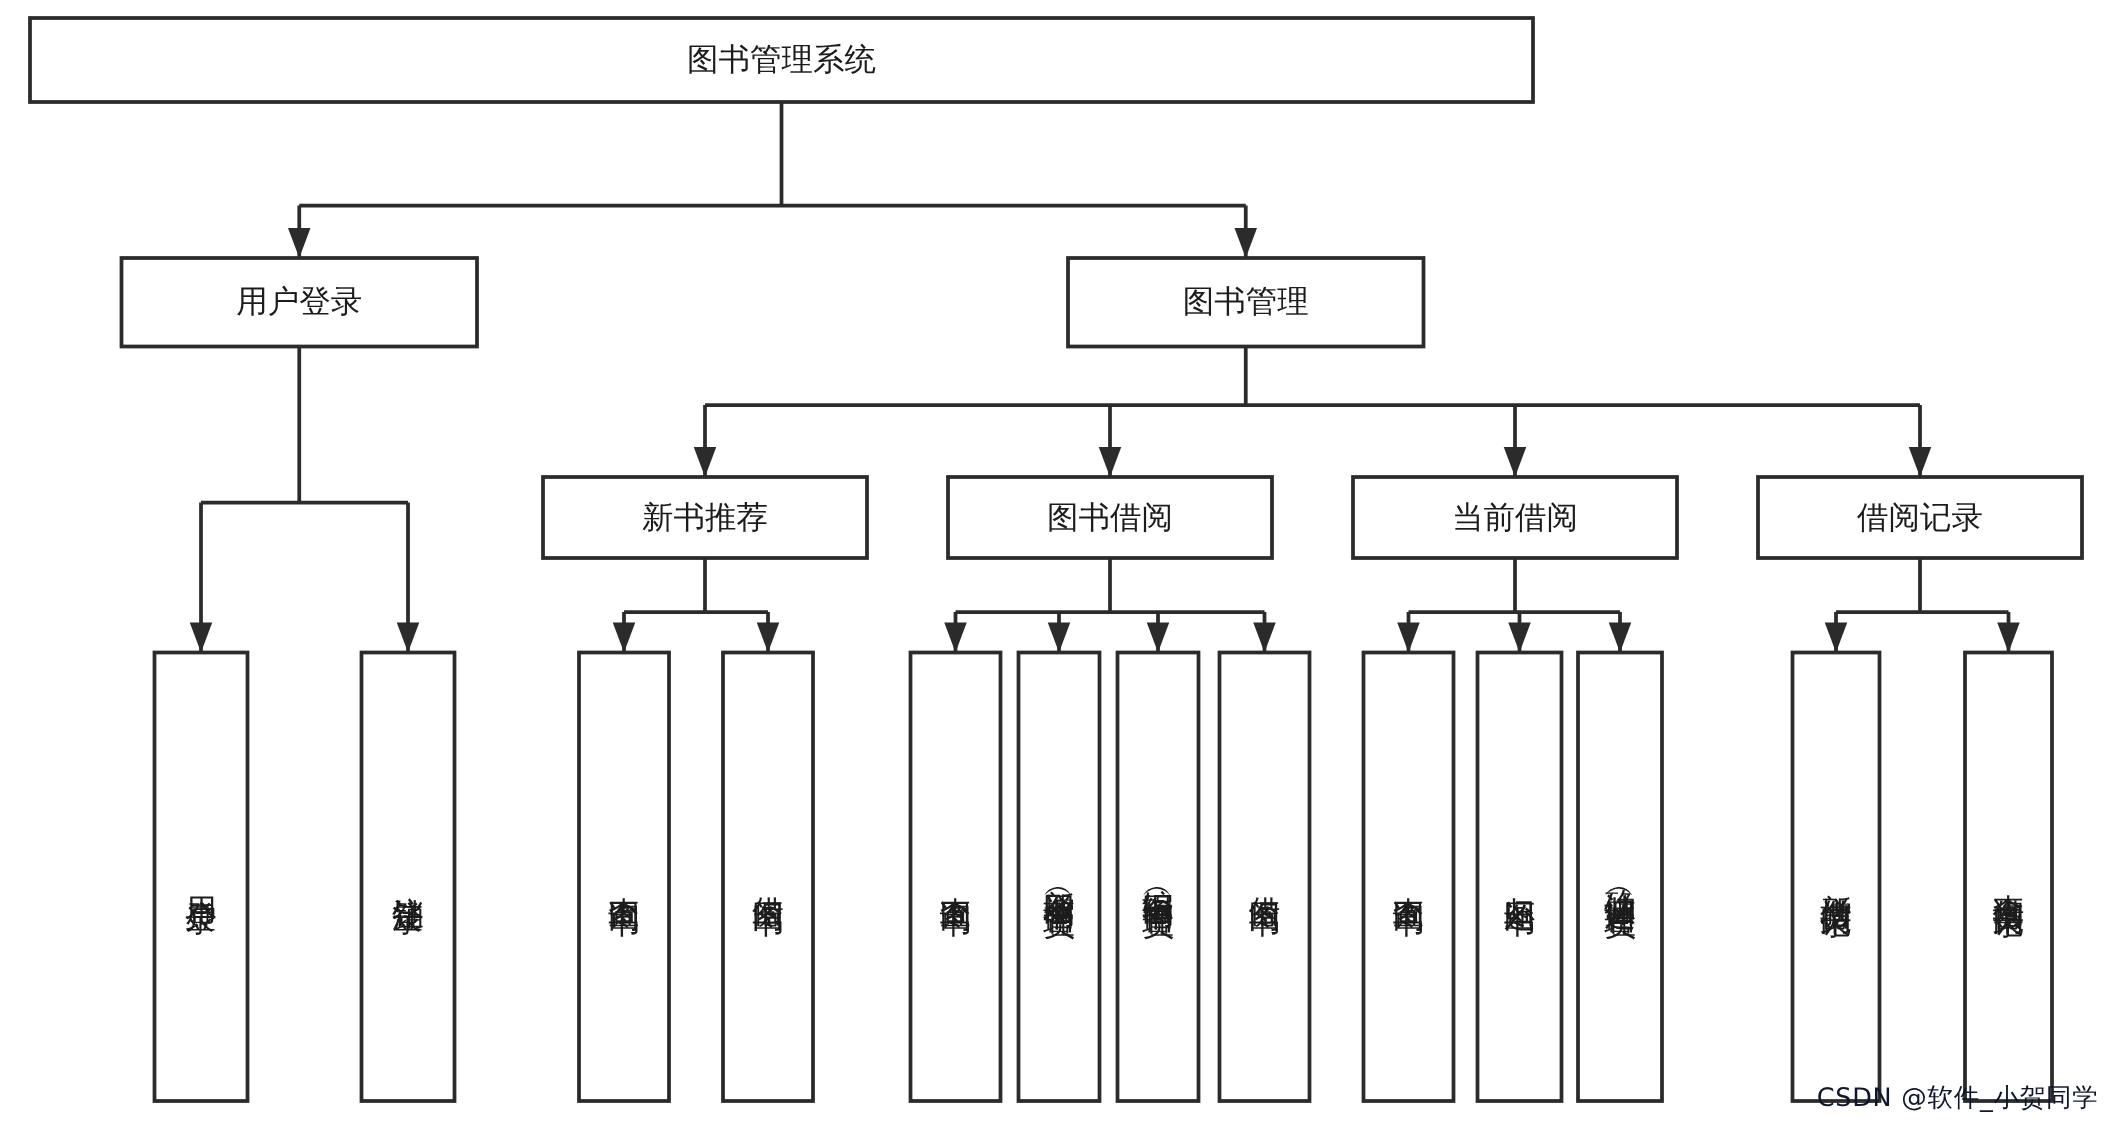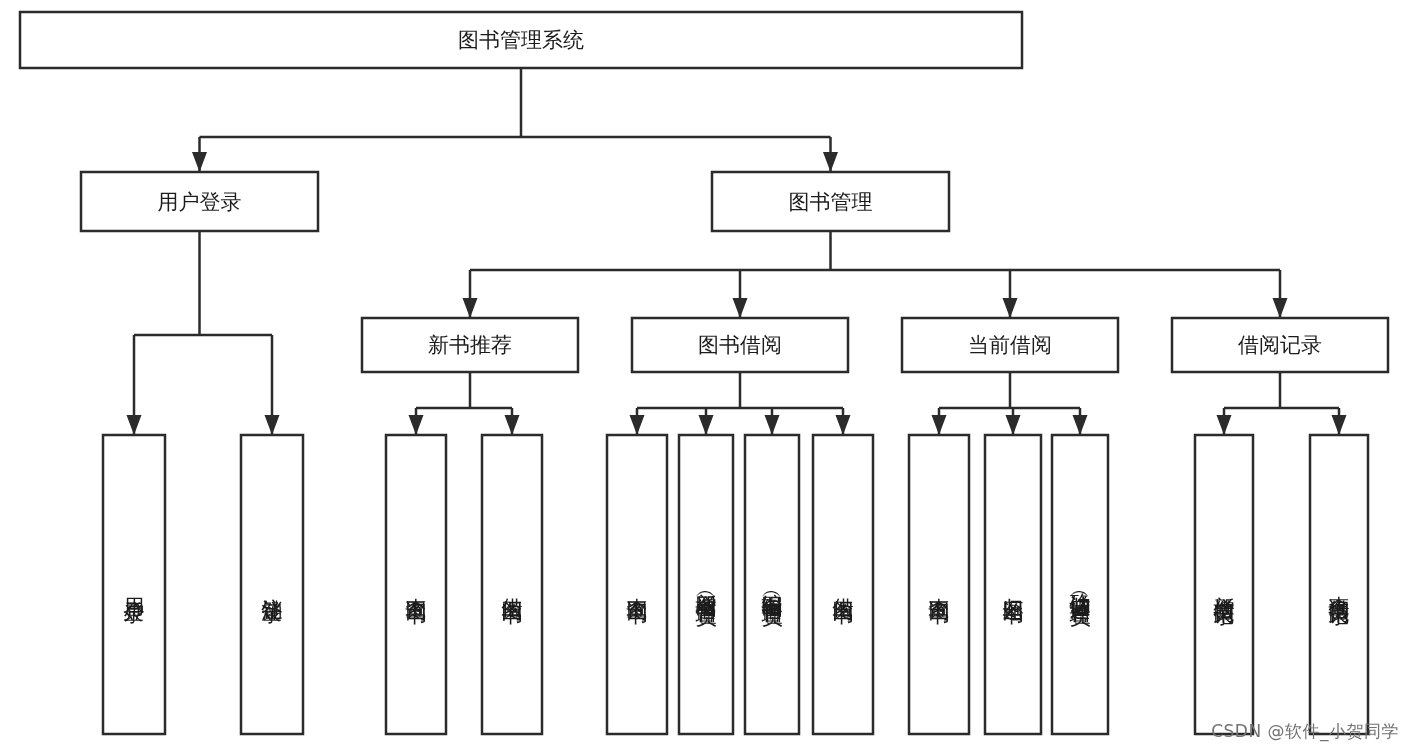--- a/index.html
+++ b/index.html
@@ -66,21 +66,21 @@
     line-height: 1.05;
     letter-spacing: 2px;
     white-space: nowrap;
   }
   .watermark {
     position: absolute;
     right: 6px;
     bottom: 4px;
     font-family: "DejaVu Sans", "Liberation Sans", sans-serif;
     font-size: 17px;
-    color: #737373;
+    color: #0f172a;
     letter-spacing: 0.5px;
     white-space: nowrap;
   }
 </style>
 </head>
 <body>
 
 <div id="diagram-root">
 
   <svg id="flow" viewBox="0 0 1405 747" xmlns="http://www.w3.org/2000/svg">

